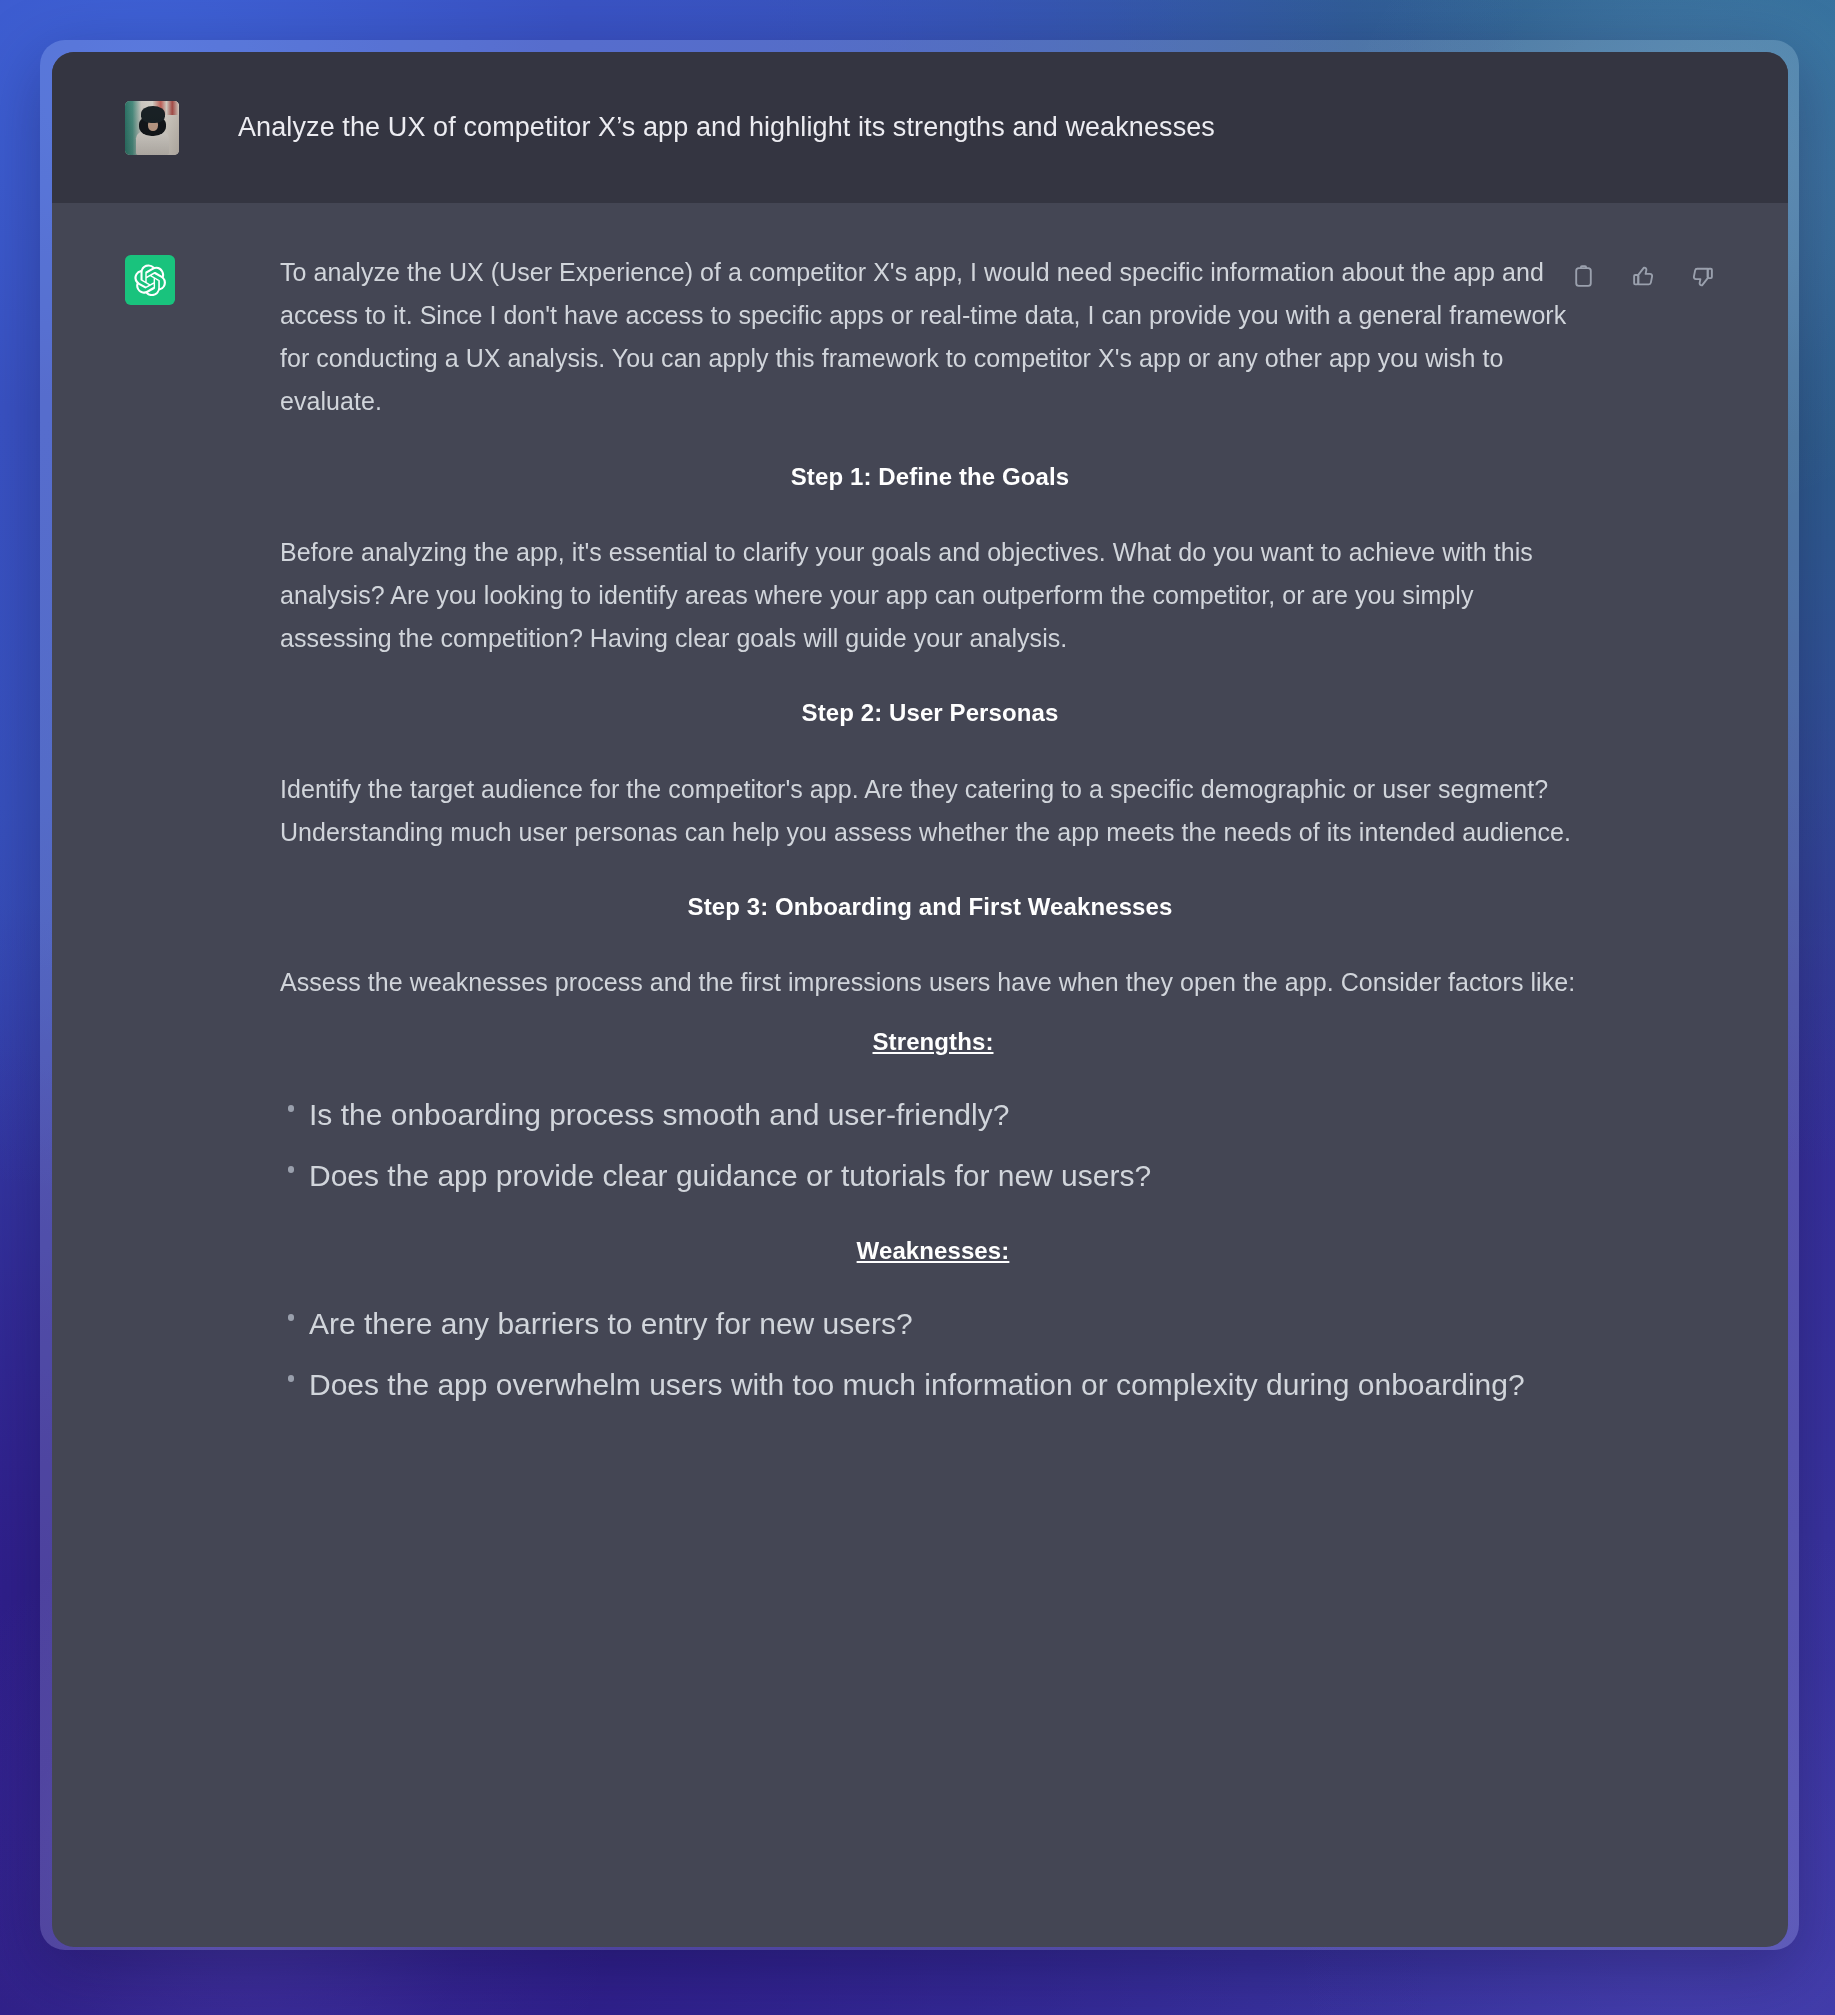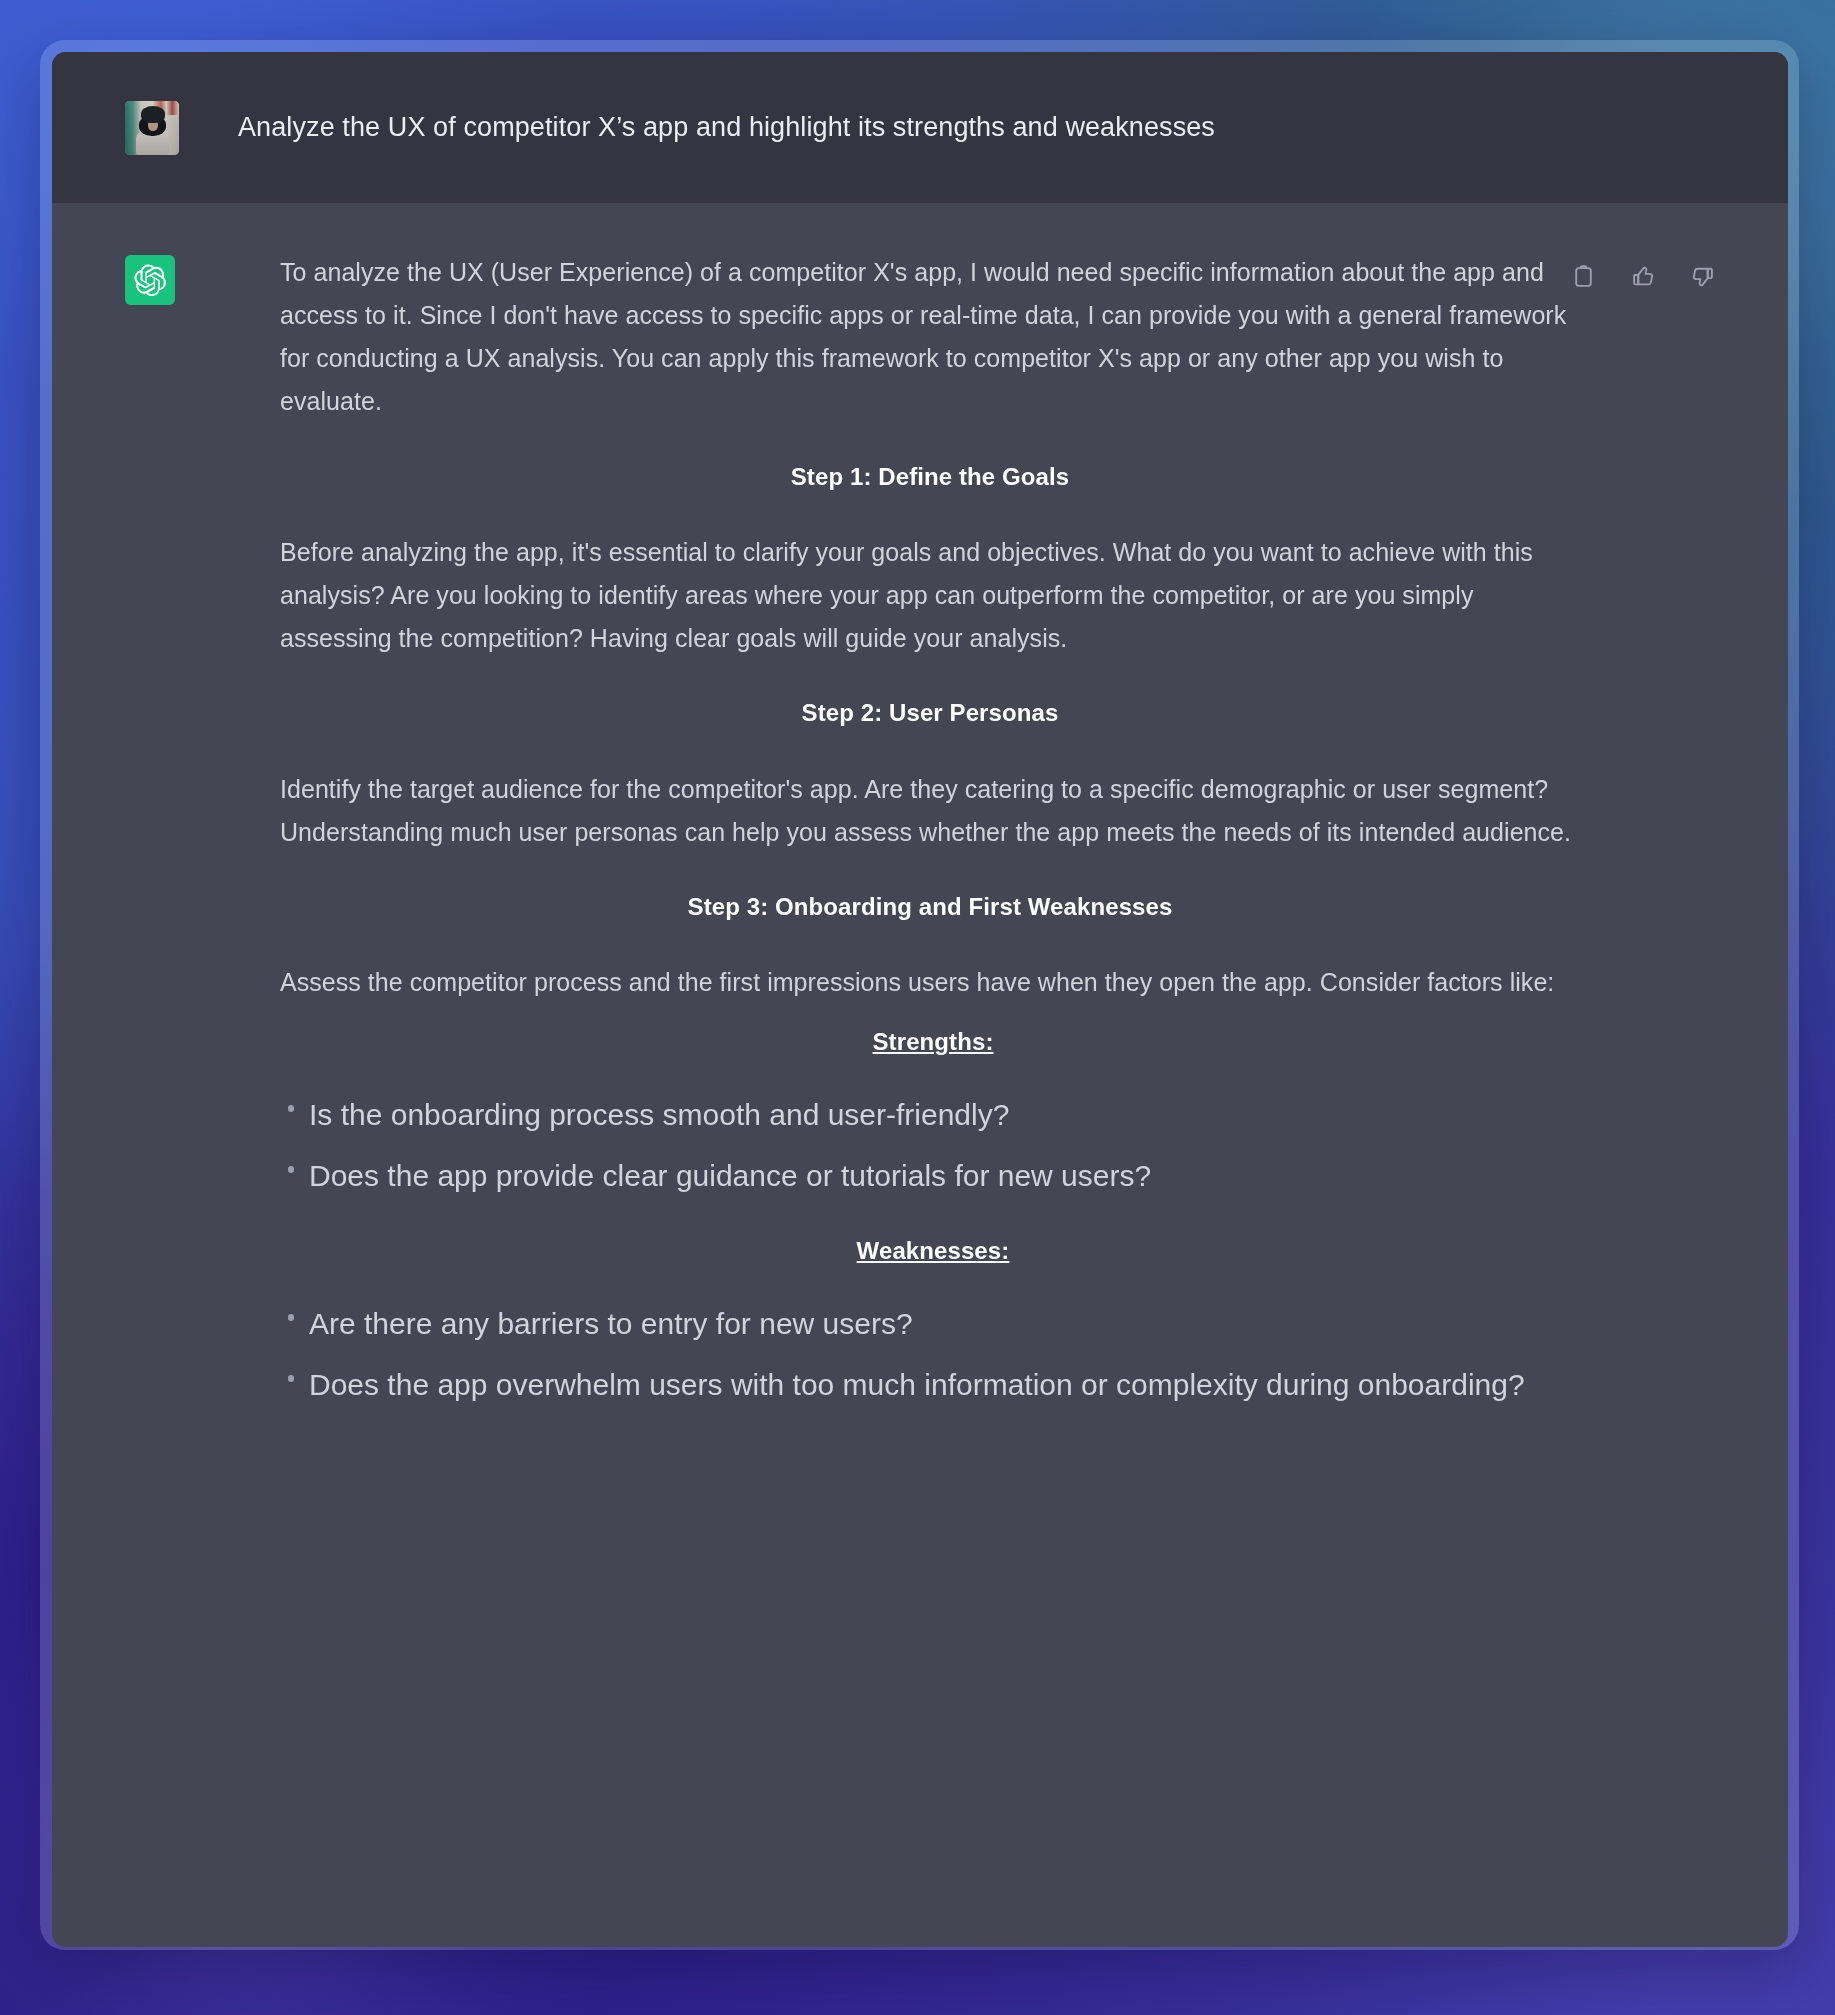--- a/index.html
+++ b/index.html
@@ -54,21 +54,21 @@
     background: rgba(225,235,250,0.17);
     box-shadow: 0 21px 67px rgba(15,10,55,0.35);
   }
 
   .card {
     position: absolute;
     left: 52px;
     top: 52px;
     width: 1736px;
     height: 1895px;
-    border-radius: 14px;
+    border-radius: 22px;
     overflow: hidden;
     background: #444654;
   }
 
   
   .turn-user {
     background: #343541;
     height: 151px;
     display: flex;
     align-items: center;
@@ -257,21 +257,21 @@
 
       <p>To analyze the UX (User Experience) of a competitor X's app, I would need specific information about the app and access to it. Since I don't have access to specific apps or real-time data, I can provide you with a general framework for conducting a UX analysis. You can apply this framework to competitor X's app or any other app you wish to evaluate.</p>
 
       <h4>Step 1: Define the Goals</h4>
       <p>Before analyzing the app, it's essential to clarify your goals and objectives. What do you want to achieve with this analysis? Are you looking to identify areas where your app can outperform the competitor, or are you simply assessing the competition? Having clear goals will guide your analysis.</p>
 
       <h4>Step 2: User Personas</h4>
       <p>Identify the target audience for the competitor's app. Are they catering to a specific demographic or user segment? Understanding much user personas can help you assess whether the app meets the needs of its intended audience.</p>
 
       <h4>Step 3: Onboarding and First Weaknesses</h4>
-      <p class="tight">Assess the competitor process and the first impressions users have when they open the app. Consider factors like:</p>
+      <p class="tight">Assess the weaknesses process and the first impressions users have when they open the app. Consider factors like:</p>
 
       <h4 class="sub">Strengths:</h4>
       <ul class="bullets">
         <li>Is the onboarding process smooth and user-friendly?</li>
         <li>Does the app provide clear guidance or tutorials for new users?</li>
       </ul>
 
       <h4 class="sub">Weaknesses:</h4>
       <ul class="bullets">
         <li>Are there any barriers to entry for new users?</li>

